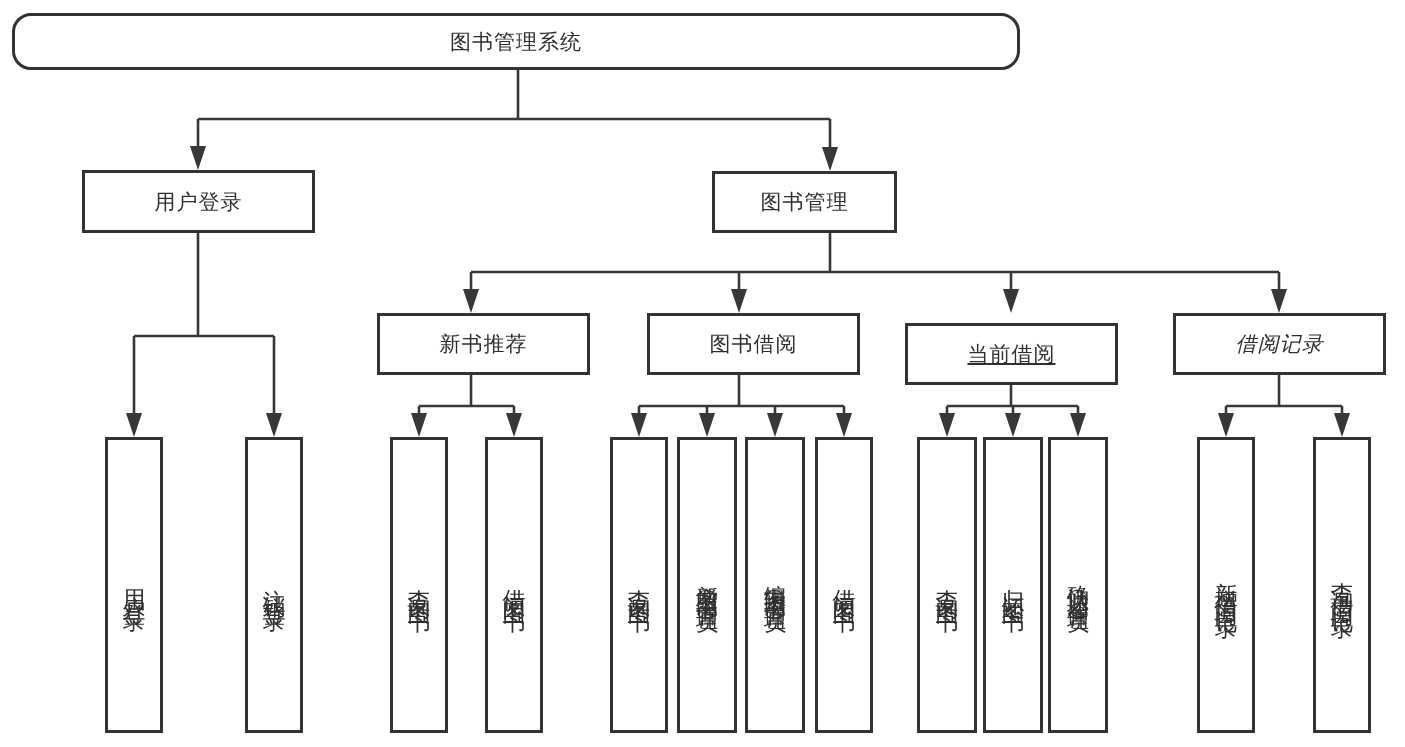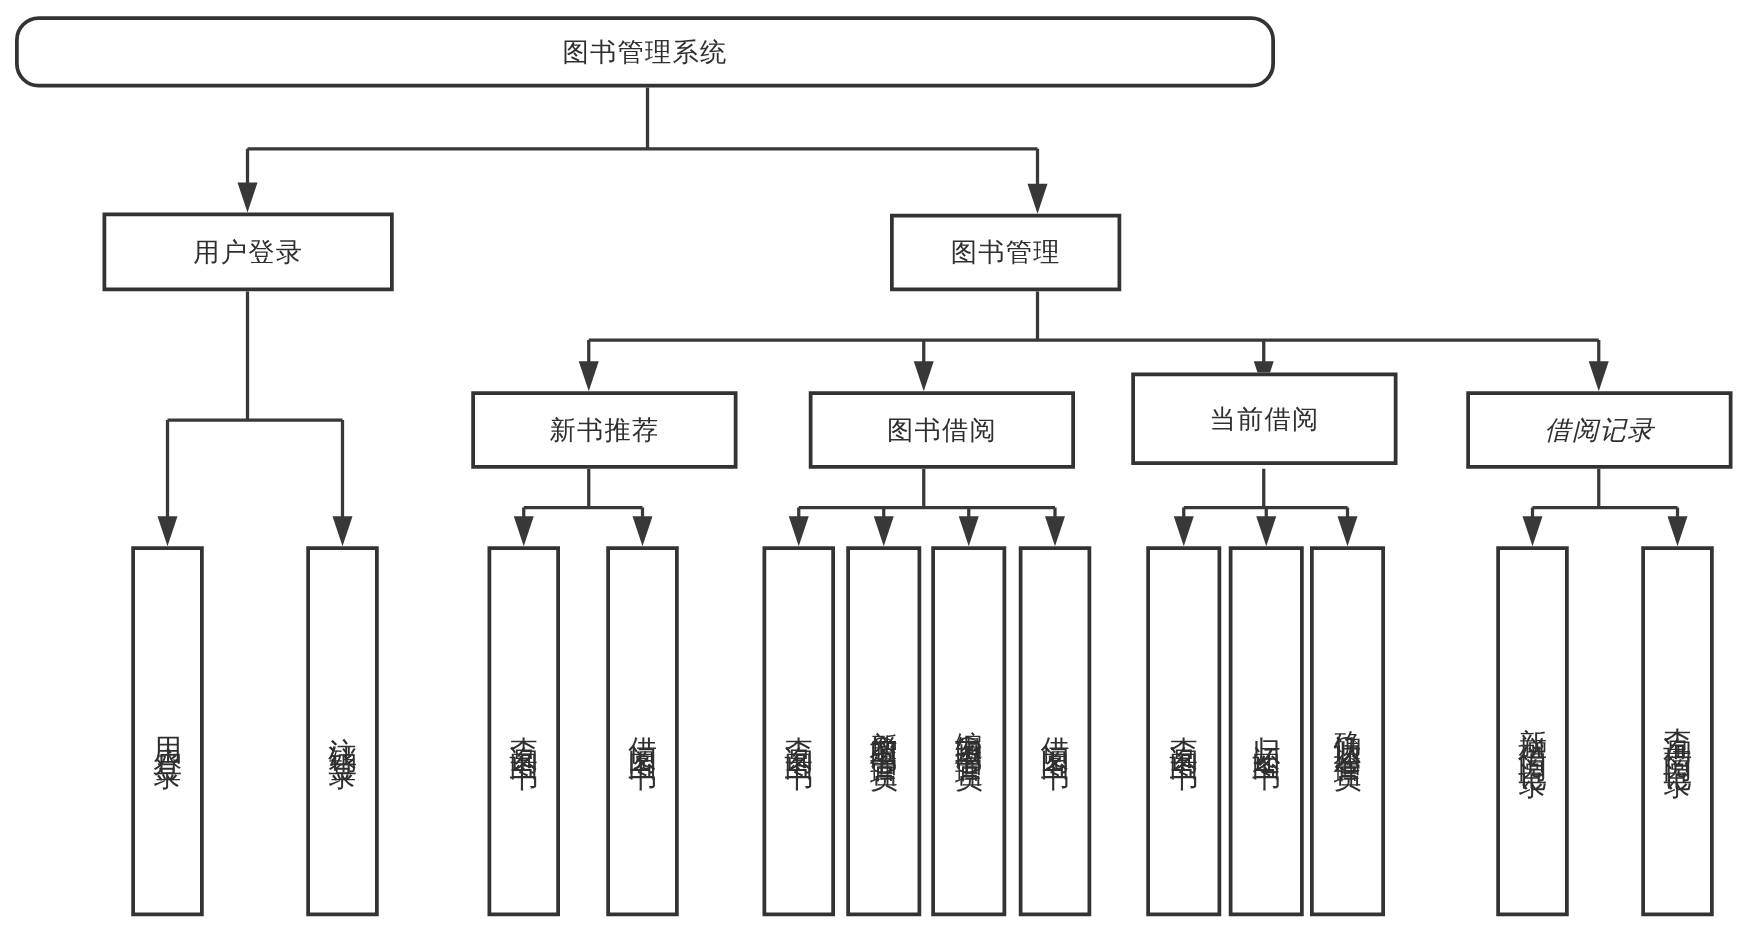--- a/index.html
+++ b/index.html
@@ -68,21 +68,21 @@
     letter-spacing: 1px;
     white-space: nowrap;
   }
 
   
   #root-box        { left: 12px;   top: 13px;  width: 1008px; height: 57px; border-radius: 19px; }
   #user-login-box  { left: 82px;   top: 170px; width: 233px;  height: 63px; }
   #book-mgmt-box   { left: 712px;  top: 171px; width: 185px;  height: 62px; }
   #new-book-box        { left: 365px;  top: 313px; width: 213px; height: 62px; margin-left: 12px; }
   #book-borrow-box     { left: 647px;  top: 313px; width: 213px; height: 62px; }
-  #current-borrow-box  { left: 905px;  top: 298px; width: 213px; height: 74px; }
+  #current-borrow-box  { left: 905px;  top: 323px; width: 213px; height: 62px; text-decoration: underline; }
   #borrow-record-box   { left: 1173px; top: 313px; width: 213px; height: 62px; font-style: italic; }
   #leaf-1  { left: 105px;  }
   #leaf-2  { left: 245px;  }
   #leaf-3  { left: 390px;  }
   #leaf-4  { left: 485px;  }
   #leaf-5  { left: 610px;  }
   #leaf-6  { left: 677px; width: 60px; }
   #leaf-7  { left: 745px; width: 60px; }
   #leaf-8  { left: 815px;  }
   #leaf-9  { left: 917px; width: 60px; }

